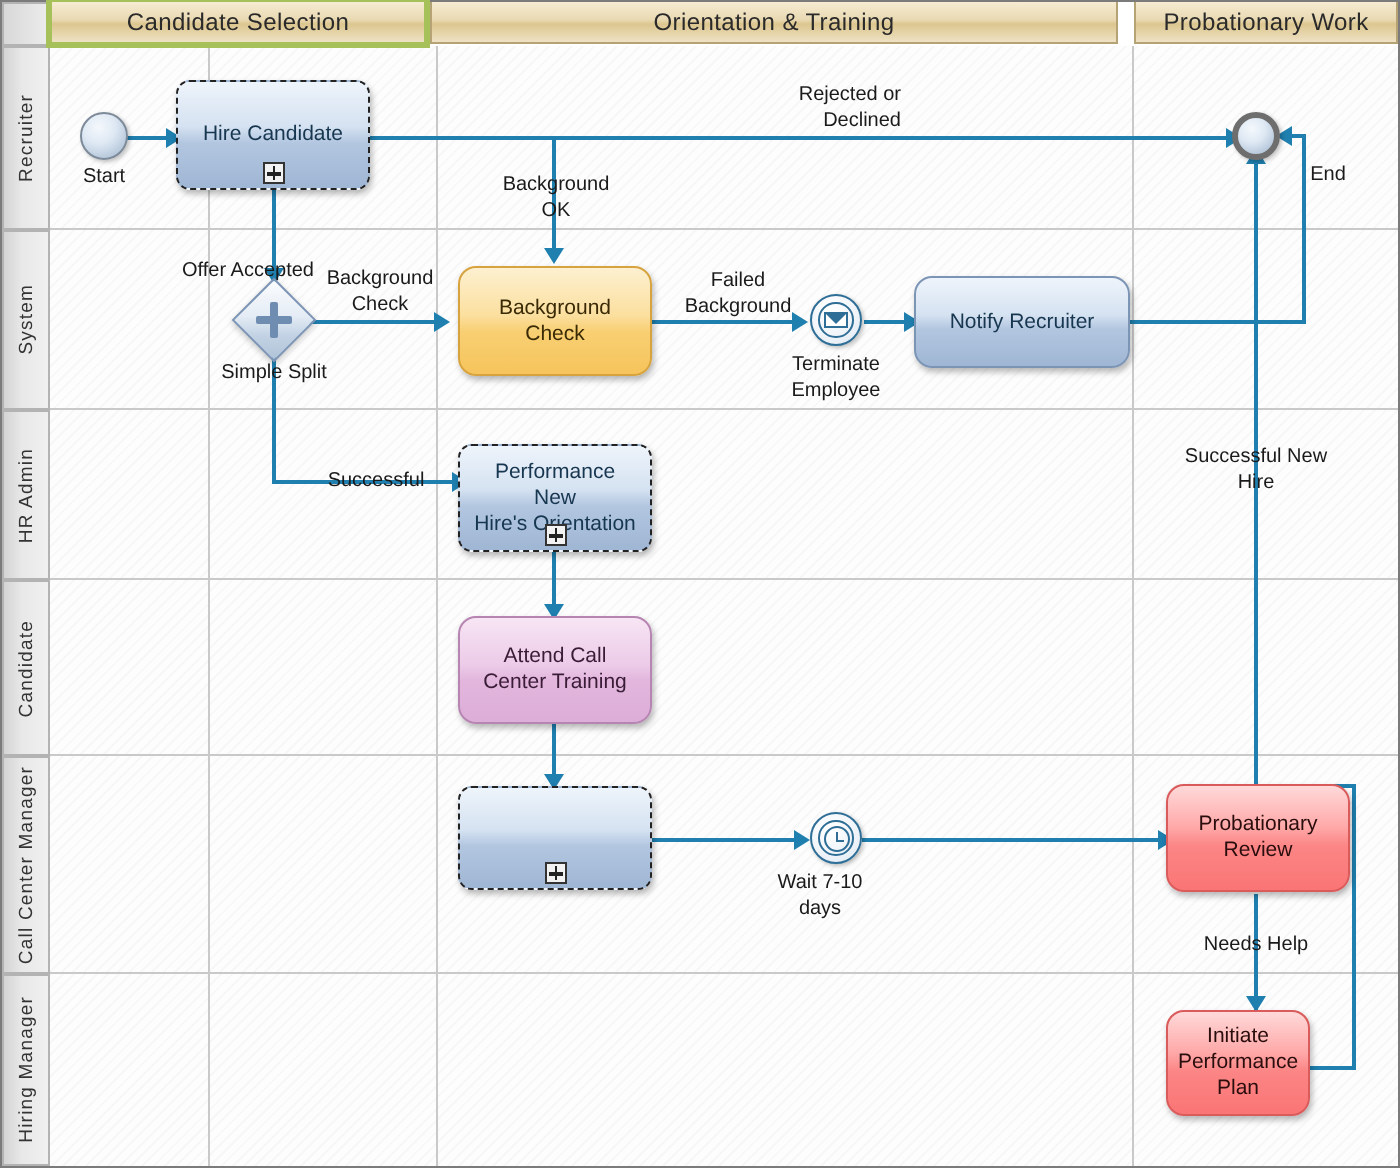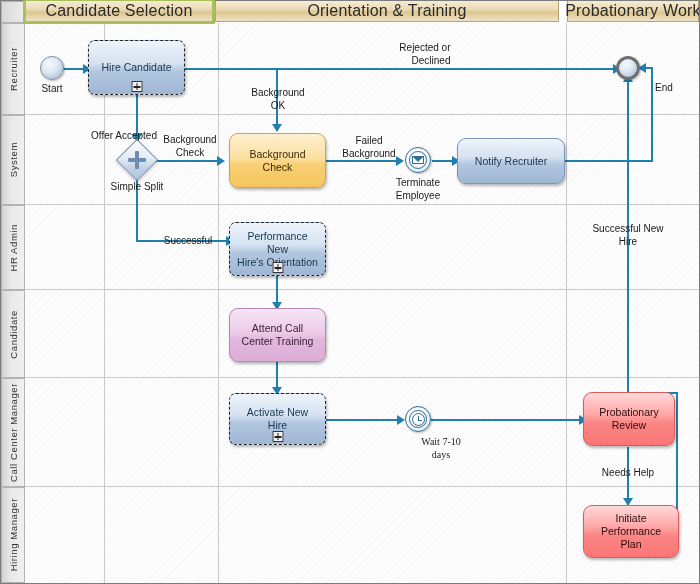--- a/index.html
+++ b/index.html
@@ -19,21 +19,21 @@
     position:absolute;left:0;top:0;width:700px;height:584px;
     border:1px solid #7b7b7b;box-sizing:border-box;
     pointer-events:none;
   }
   .phase-cell{
     position:absolute;top:0;height:22px;
     box-sizing:border-box;
     background:linear-gradient(to bottom,#f6ecd2 0%,#e9d9b2 45%,#dcc68f 55%,#efe2c4 100%);
     border:1px solid #b6a375;
     display:flex;align-items:center;justify-content:center;
-    font-size:16px;color:#2a2a2a;
+    font-size:12px;color:#2a2a2a;
     letter-spacing:.2px;
     white-space:nowrap;
   }
   .phase-cell.selected{
     outline:3px solid #a6c05a;
     outline-offset:-1px;
     z-index:4;
   }
 
   
@@ -363,36 +363,35 @@
 Hire's Orientation</span>
     <span class="plus-marker"></span>
   </div>
 
   <div class="task pink" style="left:229px;top:308px;width:97px;height:54px;">
     <span class="tlabel">Attend Call
 Center Training</span>
   </div>
 
   <div class="task blue subproc" style="left:229px;top:393px;width:97px;height:52px;">
-    <span class="tlabel">Activate New Hire</span>
     <span class="plus-marker"></span>
   </div>
 
   <div class="event intermediate" style="left:405px;top:406px;width:26px;height:26px;">
     <span class="inner-ring">
       <span class="clock"></span>
     </span>
   </div>
-  <div class="event-label" style="left:406px;top:435px;width:70px;font-family:Liberation Serif, serif;">Wait 7-10
+  <div class="event-label" style="left:375px;top:435px;width:70px;">Wait 7-10
 days</div>
 
   <div class="task red" style="left:583px;top:392px;width:92px;height:54px;">
     <span class="tlabel">Probationary
 Review</span>
   </div>
 
-  <div class="task red" style="left:583px;top:505px;width:96px;height:53px;">
+  <div class="task red" style="left:583px;top:505px;width:72px;height:53px;">
     <span class="tlabel">Initiate
 Performance Plan</span>
   </div>
 
   <div class="frame"></div>
 </div>
 
 </body></html>

